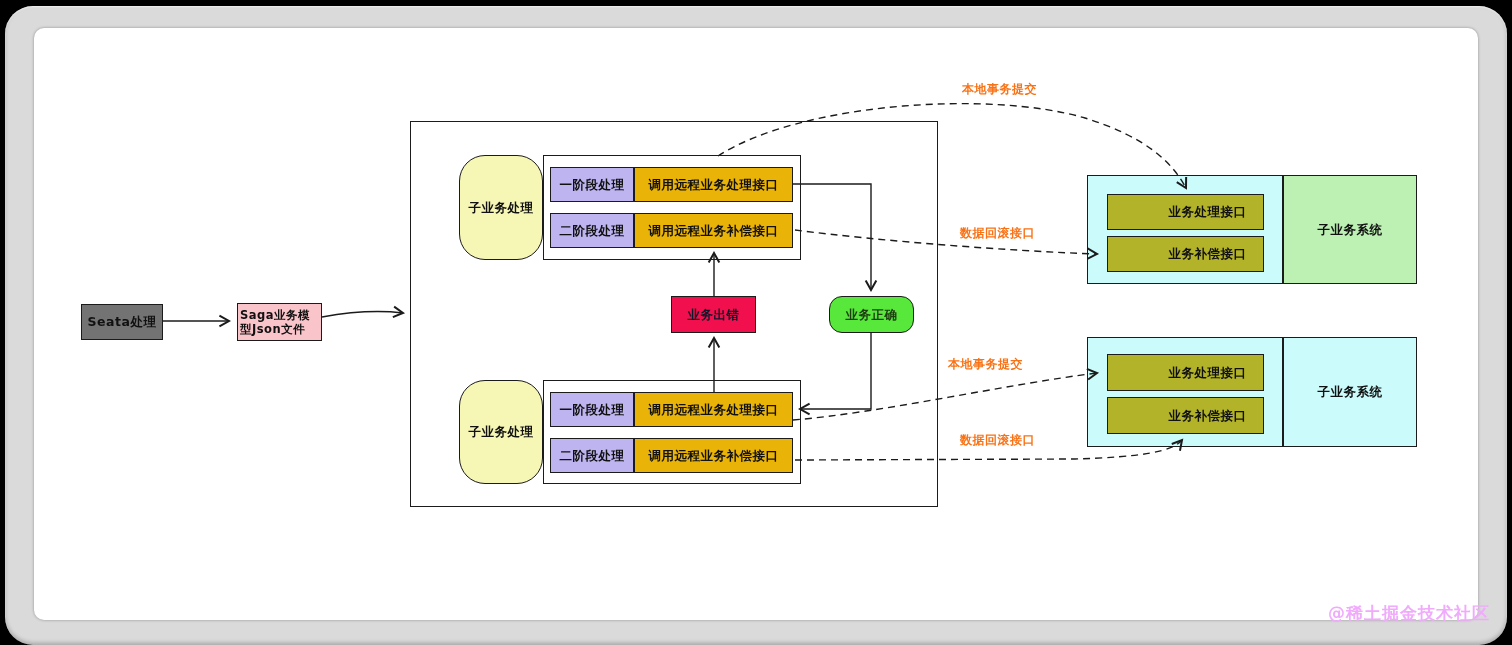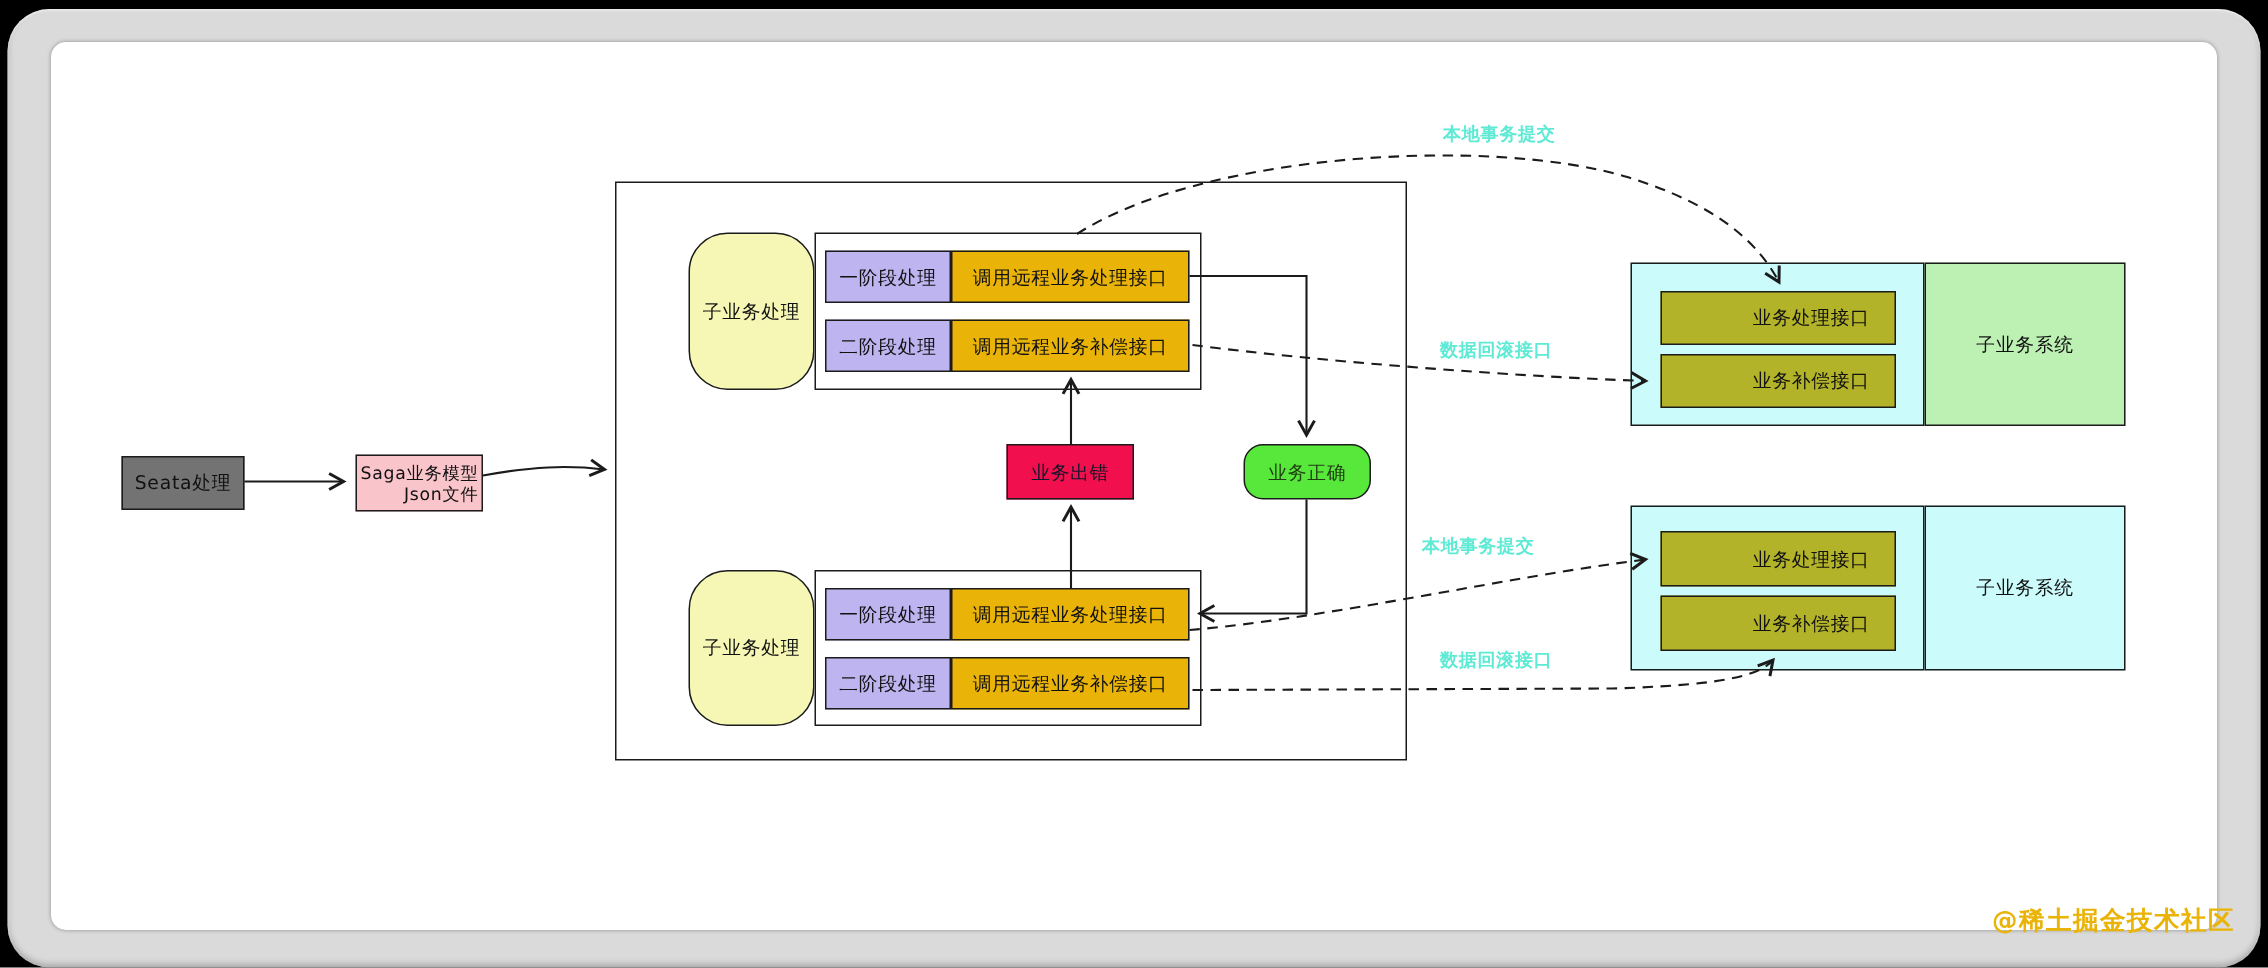--- a/index.html
+++ b/index.html
@@ -17,43 +17,43 @@
     position:absolute;left:34px;top:28px;width:1444px;height:592px;
     background:#ffffff;border-radius:10px;
     box-shadow:0 0 3px rgba(0,0,0,.35);
   }
   .layer{position:absolute;left:0;top:0;width:1512px;height:645px;}
   .nodes{z-index:2;}
   .wires{z-index:5;pointer-events:none;}
   .node{
     position:absolute;box-sizing:border-box;
     border:1.5px solid #1b1b1b;
-    display:flex;align-items:center;justify-content:center;text-align:right;
-    font-size:12.5px;font-weight:400;color:#111;line-height:1.25;
+    display:flex;align-items:center;justify-content:center;text-align:left;
+    font-size:12.5px;font-weight:700;color:#111;line-height:1.25;
     letter-spacing:.5px;
   }
   .container{border-width:1.3px;}
   .plain{background:#fff;}
   .seata{background:#737373;}
   .saga{background:#f9c4ca;font-size:11.5px;padding:1px 2px;}
   .yellow{background:#f7f7b5;border-radius:26px;}
   .purple{background:#bdb4f0;}
   .blue{background:#eab308;}
   .red{background:#f1104d;color:#0f172a;}
   .green{background:#58e83c;color:#1e3d10;}
   .cyan{background:#ccfbfb;}
   .olive{background:#b3b329;padding-left:44px;}
   .sysgreen{background:#bdf0b3;}
   .edge-label{
-    position:absolute;font-size:12px;font-weight:600;color:#5eead4;
+    position:absolute;font-size:12px;font-weight:600;color:#f97316;
     letter-spacing:.5px;white-space:nowrap;z-index:6;
   }
   .watermark{
     position:absolute;right:22px;top:602px;z-index:7;
-    font-size:17px;color:#eab308;letter-spacing:1px;font-weight:600;
+    font-size:17px;color:#f0abfc;letter-spacing:1px;font-weight:600;
   }
   svg .ln{stroke:#1b1b1b;stroke-width:1.4;fill:none;}
   svg .dash{stroke-dasharray:7 5;}
 </style>
 </head>
 <body>
 
 <div class="frame"></div>
 <div class="canvas"></div>
 

